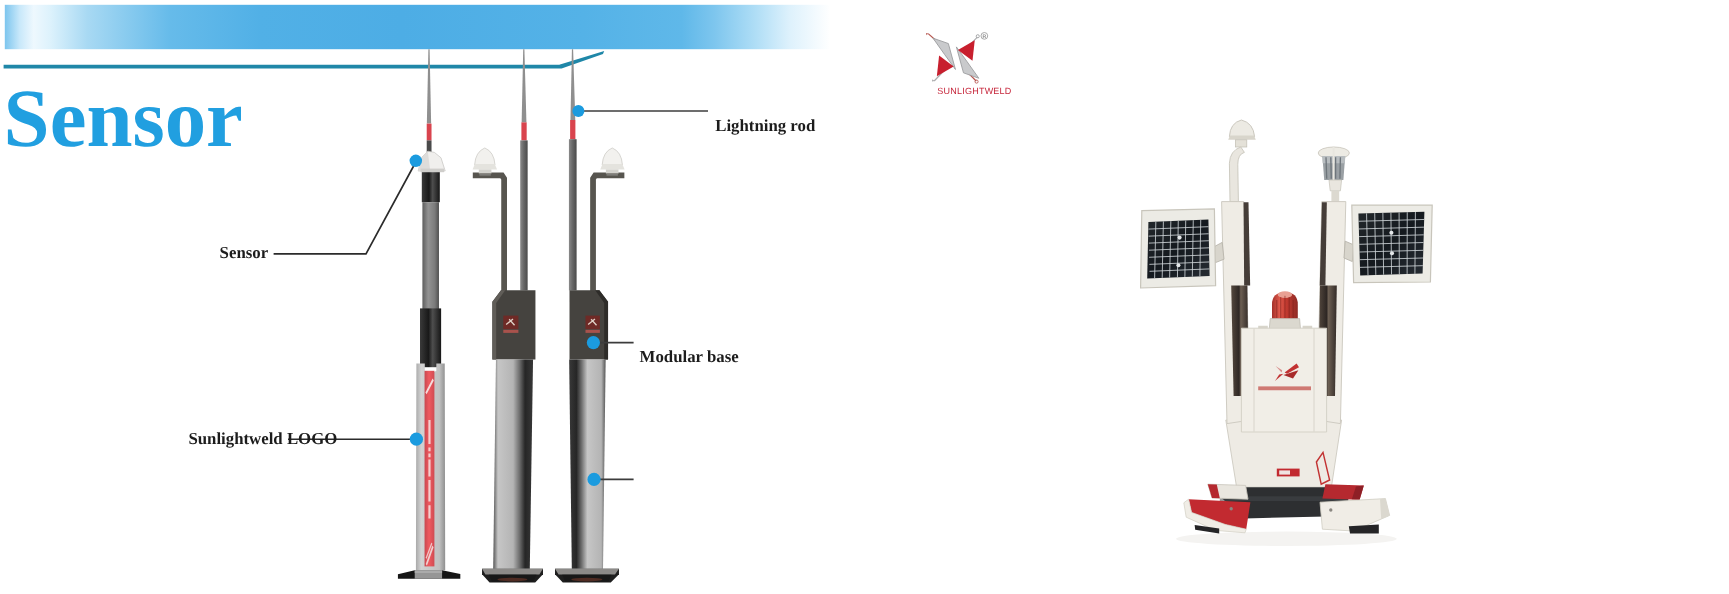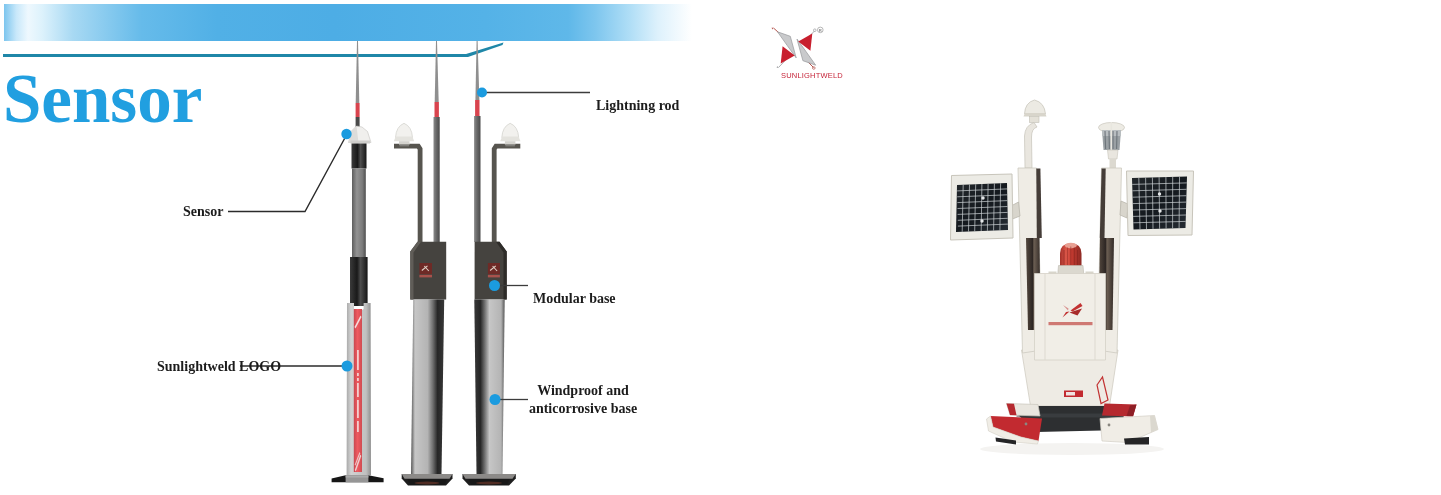--- a/index.html
+++ b/index.html
@@ -281,15 +281,14 @@
       <path d="M1124,438.5 L1149,437 L1149,444.5 L1125,444.5 Z" fill="#252527"></path>
       <circle cx="1109" cy="425" r="1.4" fill="#8a8781"></circle>
         <circle cx="1026" cy="424" r="1.4" fill="#8a8781"></circle>
     </g>
   </svg>
 
   <div class="abs lbl" id="lbl-rod" style="left:596px;top:99px;">Lightning rod</div>
   <div class="abs lbl" id="lbl-sensor" style="left:183px;top:205px;">Sensor</div>
   <div class="abs lbl" id="lbl-logo" style="left:113px;top:360px;margin-left:44px;">Sunlightweld LOGO</div>
   <div class="abs lbl" id="lbl-mod" style="left:533px;top:292px;">Modular base</div>
-  <div class="abs lbl" id="lbl-wind" style="left:523px;top:382px;width:120px;text-align:center;line-height:18px;">Windproof and<br>anticorrosive base</div>
   <div class="abs" id="lbl-sun" style="left:732px;top:71px;width:72px;text-align:center;color:#c6253a;font-family:'Liberation Sans',sans-serif;font-weight:normal;font-size:7.5px;letter-spacing:0.2px;margin-left:44px;">SUNLIGHTWELD</div>
 </div>
 
 </body></html>

